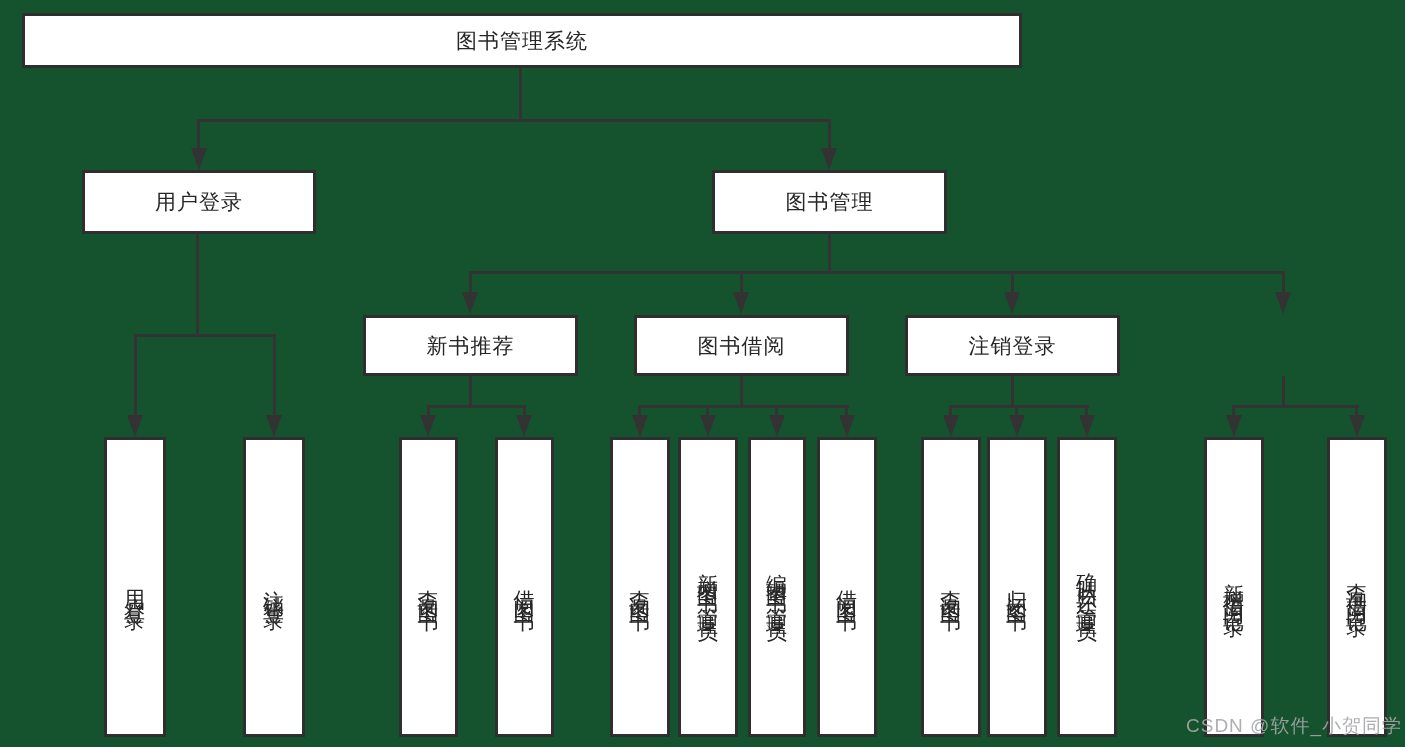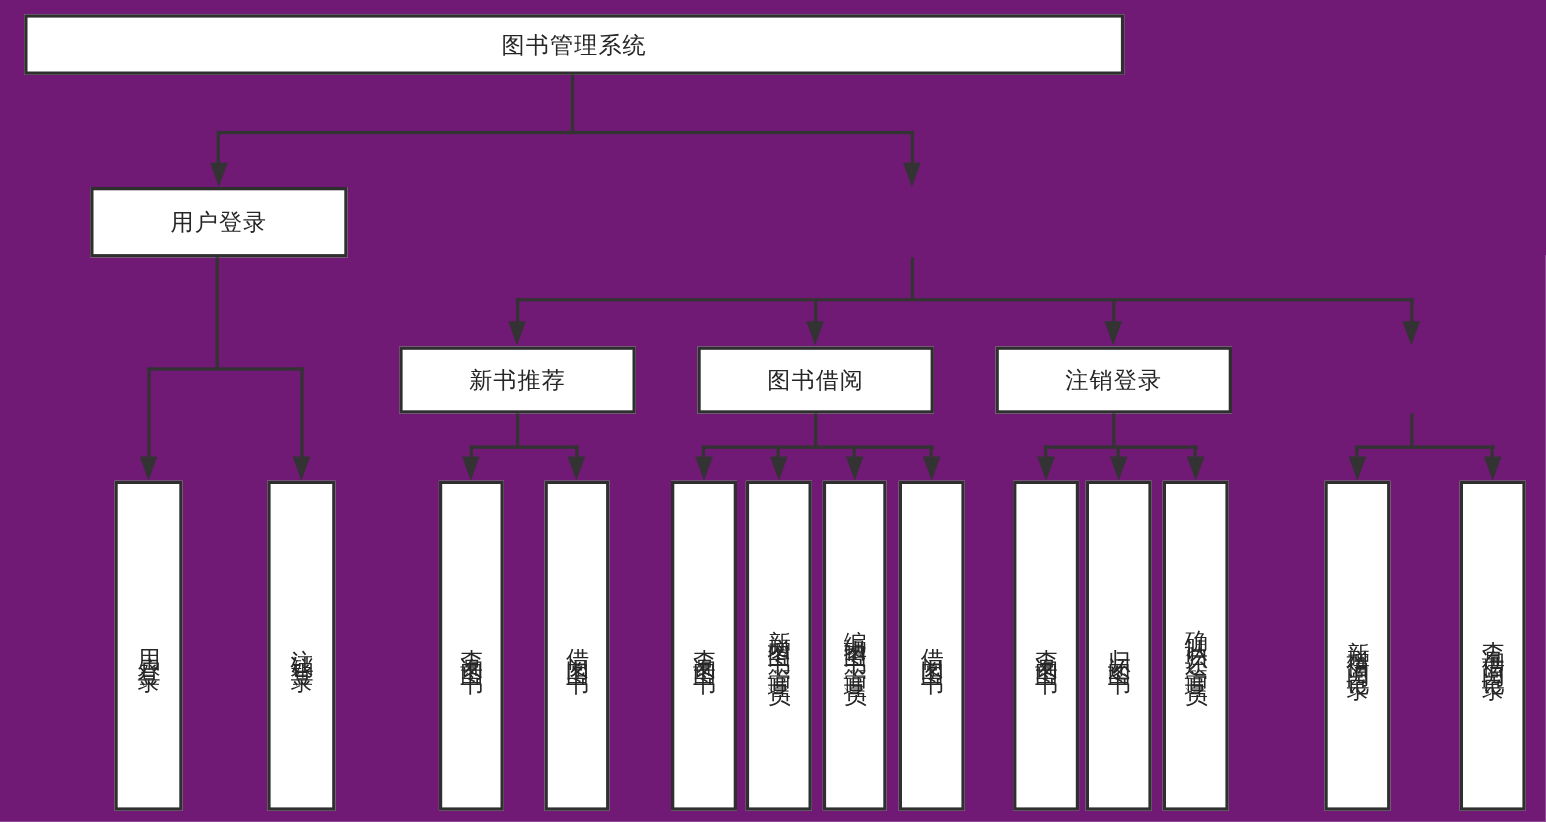--- a/index.html
+++ b/index.html
@@ -4,21 +4,21 @@
 <style>
   html,body{margin:0;padding:0;}
   body{
     font-family:"Liberation Sans", sans-serif;
     background:#ffffff;
   }
   #canvas{
     position:relative;
     width:1405px;
     height:747px;
-    background:#701a75;
+    background:#14532d;
     overflow:hidden;
   }
   .box{
     position:absolute;
     box-sizing:border-box;
     border:3px solid #2f2f2f;
     background:#ffffff;
     display:flex;
     align-items:center;
     justify-content:center;
@@ -74,20 +74,23 @@
 
   <div class="vline" style="left:519px;top:68px;height:52px;"></div>
   <div class="hline" style="left:198px;top:119px;width:633px;"></div>
   <div class="vline" style="left:197px;top:119px;height:31px;"></div>
   <div class="arrow" style="left:191px;top:148px;"></div>
   <div class="vline" style="left:828px;top:119px;height:31px;"></div>
   <div class="arrow" style="left:821px;top:148px;"></div>
 
   <div class="box" style="left:82px;top:170px;width:234px;height:64px;">
     <span class="hlabel">用户登录</span>
+  </div>
+  <div class="box" style="left:712px;top:170px;width:235px;height:64px;">
+    <span class="hlabel">图书管理</span>
   </div>
 
   <div class="vline" style="left:196px;top:234px;height:102px;"></div>
   <div class="hline" style="left:134px;top:334px;width:142px;"></div>
   <div class="vline" style="left:134px;top:334px;height:83px;"></div>
   <div class="arrow" style="left:127px;top:415px;"></div>
   <div class="vline" style="left:273px;top:334px;height:83px;"></div>
   <div class="arrow" style="left:266px;top:415px;"></div>
 
   <div class="vline" style="left:828px;top:234px;height:39px;"></div>
@@ -182,14 +185,15 @@
     <span class="vtext">确认归还（管理员）</span>
   </div>
 
   <div class="box" style="left:1204px;top:437px;width:60px;height:300px;">
     <span class="vtext">新增借阅记录</span>
   </div>
   <div class="box" style="left:1327px;top:437px;width:60px;height:300px;">
     <span class="vtext">查询借阅记录</span>
   </div>
 
+  <div class="watermark">CSDN @软件_小贺同学</div>
 
 </div>
 
 </body></html>

